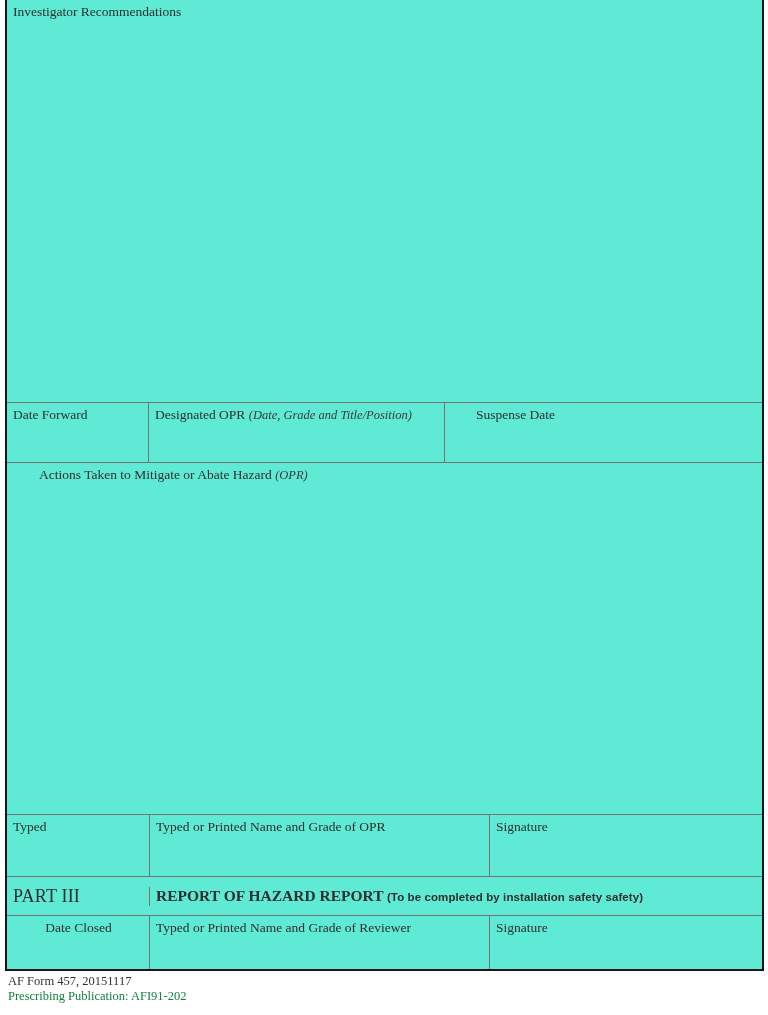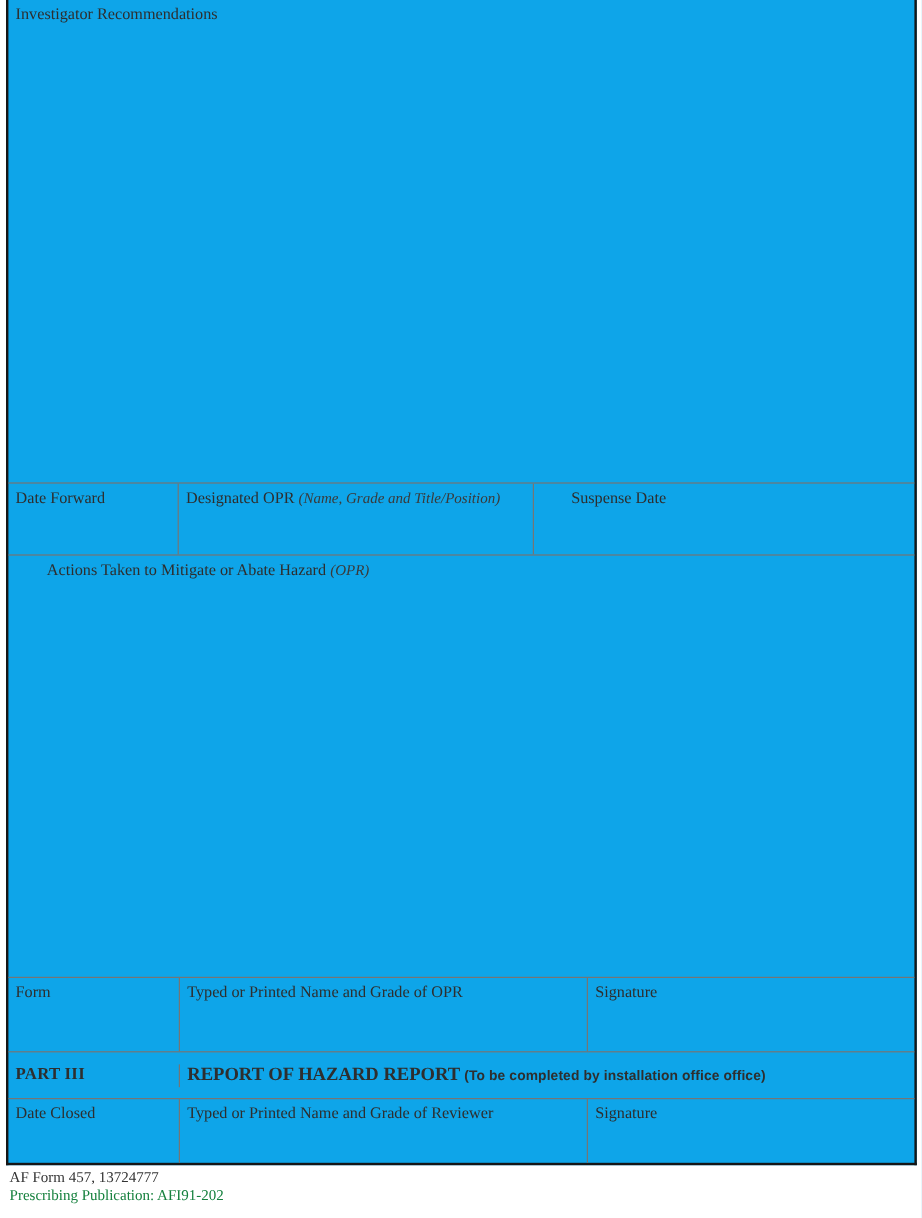--- a/index.html
+++ b/index.html
@@ -21,21 +21,21 @@
   .form {
     position: absolute;
     left: 5px;
     top: 0;
     width: 759px;
     height: 971px;
     box-sizing: border-box;
     border-left: 2px solid #161616;
     border-right: 2px solid #161616;
     border-bottom: 2px solid #161616;
-    background: #0ea5e9;
+    background: #5eead4;
   }
   .row {
     box-sizing: border-box;
     width: 100%;
     display: flex;
     align-items: stretch;
   }
   .row.inner-top { border-top: 1px solid #757575; }
   .cell {
     box-sizing: border-box;
@@ -59,22 +59,22 @@
   .r6 { height: 54px; }
   .r2 .c1 { width: 141px; gap: 48px; }
   .r2 .c2 { width: 296px; }
   .r2 .c3 { flex: 1; padding-left: 31px; }
   .r46 .c1 { width: 142px; }
   .r46 .c2 { width: 340px; }
   .r46 .c3 { flex: 1; }
   .r5 .c1 { width: 142px; padding-top: 0; }
   .r5 .c2 { flex: 1; padding-top: 0; }
   .part-label {
-    font-weight: bold;
-    font-size: 14px;
+    font-weight: normal;
+    font-size: 18px;
     letter-spacing: 0.2px;
   }
   .closure-title {
     font-weight: bold;
     font-size: 15.5px;
   }
   .closure-note {
     font-weight: bold;
     font-size: 11.5px;
     font-family: "Liberation Sans", "DejaVu Sans", sans-serif;
@@ -108,21 +108,21 @@
     </div>
 
     <div class="row r2 inner-top">
       <div class="cell c1" style="display:flex; flex-direction:column;">
         <span>Date Forward</span>
         <div class="fill-area"></div>
       </div>
       <div class="cell c2 divided" style="display:flex; flex-direction:column;">
         <span>
           <span>Designated OPR</span>
-          <span class="italic-note">(Name, Grade and Title/Position)</span>
+          <span class="italic-note">(Date, Grade and Title/Position)</span>
         </span>
         <div class="fill-area"></div>
       </div>
       <div class="cell c3 divided" style="display:flex; flex-direction:column;">
         <span>Suspense Date</span>
         <div class="fill-area"></div>
       </div>
     </div>
 
     <div class="row r3 inner-top">
@@ -130,55 +130,55 @@
         <span>
           <span>Actions Taken to Mitigate or Abate Hazard</span>
           <span class="italic-note">(OPR)</span>
         </span>
         <div class="fill-area"></div>
       </div>
     </div>
 
     <div class="row r4 r46 inner-top">
       <div class="cell c1" style="display:flex; flex-direction:column;">
-        <span>Form</span>
+        <span>Typed</span>
         <div class="fill-area"></div>
       </div>
       <div class="cell c2 divided" style="display:flex; flex-direction:column;">
         <span>Typed or Printed Name and Grade of OPR</span>
         <div class="fill-area"></div>
       </div>
       <div class="cell c3 divided" style="display:flex; flex-direction:column;">
         <span>Signature</span>
         <div class="fill-area"></div>
       </div>
     </div>
 
     <div class="row r5 inner-top">
       <div class="cell c1 part-label">PART III</div>
       <div class="cell c2 divided">
         <span class="closure-title">REPORT OF HAZARD REPORT</span>
-        <span class="closure-note">(To be completed by installation office office)</span>
+        <span class="closure-note">(To be completed by installation safety safety)</span>
       </div>
     </div>
 
     <div class="row r6 r46 inner-top">
-      <div class="cell c1" style="display:flex; flex-direction:row;">
+      <div class="cell c1" style="display:flex; flex-direction:column;align-items:center;">
         <span>Date Closed</span>
         <div class="fill-area"></div>
       </div>
       <div class="cell c2 divided" style="display:flex; flex-direction:row;">
         <span>Typed or Printed Name and Grade of Reviewer</span>
         <div class="fill-area"></div>
       </div>
       <div class="cell c3 divided" style="display:flex; flex-direction:column;">
         <span>Signature</span>
         <div class="fill-area"></div>
       </div>
     </div>
 
   </div>
 
   <div class="footer">
-    <div class="line1">AF Form 457, 13724777</div>
+    <div class="line1">AF Form 457, 20151117</div>
     <div class="line2">Prescribing Publication:  AFI91-202</div>
   </div>
 </div>
 
 </body></html>

